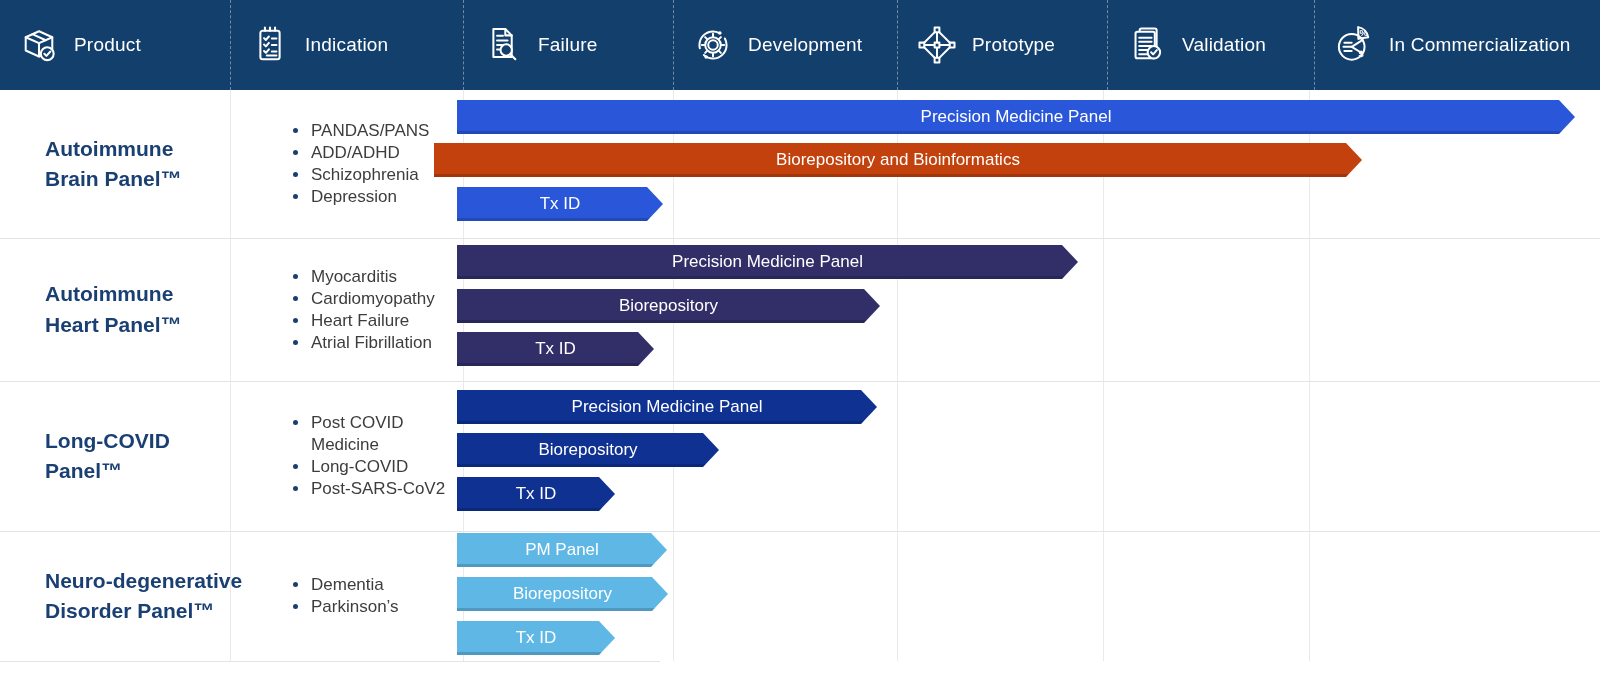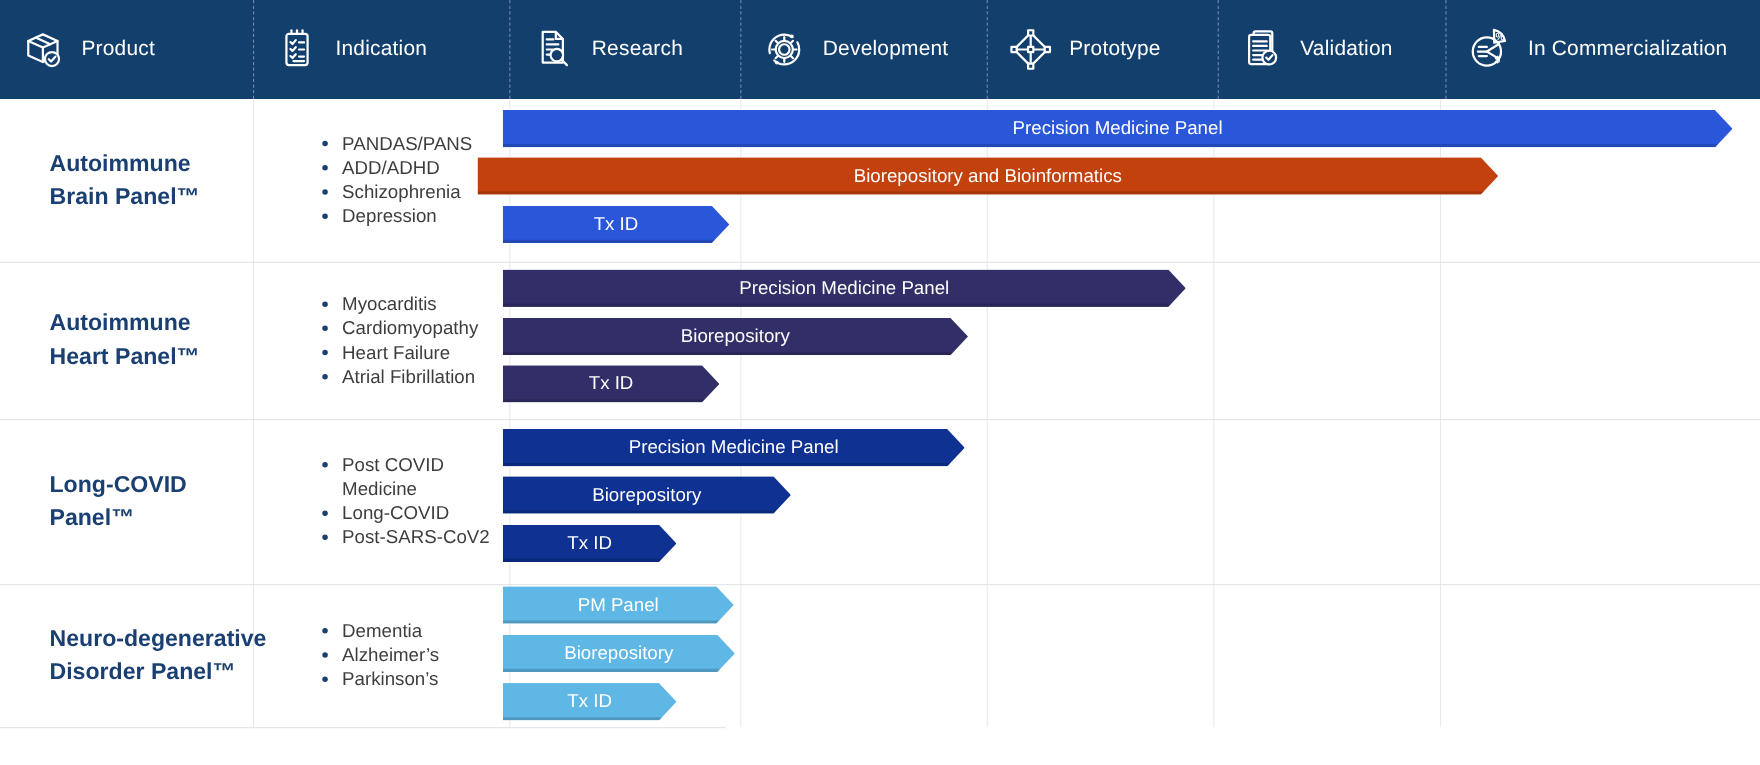--- a/index.html
+++ b/index.html
@@ -86,21 +86,21 @@
           <path d="M13.5 6.5 H26.5 L33.5 13.5 V37 H13.5 Z"></path>
           <path d="M26.5 6.5 V13.5 H33.5"></path>
           <path d="M17.5 14 H24"></path>
             <path d="M17.5 19 H29"></path>
             <path d="M17.5 24 H23"></path>
             <path d="M17.5 29 H22"></path>
           <circle class="fillbg" cx="27.5" cy="29.5" r="6.2"></circle>
           <path d="M32 34 L37.5 39.5"></path>
         </svg>
       </span>
-      <span class="hlabel">Research</span>
+      <span class="hlabel">Failure</span>
     </div>
 
     <div class="hcell" style="width: 224px;">
       <span class="hicon">
         <svg width="44" height="44" viewBox="0 0 48 48">
           <circle cx="24" cy="24" r="5.2"></circle>
           <circle cx="24" cy="24" r="8.5"></circle>
           <path d="M33.5 24 H36.2"></path>
             <path d="M24 33.5 V36.2"></path>
             <path d="M14.5 24 H11.8"></path>
@@ -216,20 +216,19 @@
       </div>
     </div>
     <div class="bar" style="left: 457px; top: 390px; width: 420px; height: 34px; line-height: 34px; background: rgb(14, 49, 146);">Precision Medicine Panel</div>
     <div class="bar" style="left: 457px; top: 433px; width: 262px; height: 34px; line-height: 34px; background: rgb(14, 49, 146);">Biorepository</div>
     <div class="bar" style="left: 457px; top: 477px; width: 158px; height: 34px; line-height: 34px; background: rgb(14, 49, 146);">Tx ID</div>
     <div class="prow" style="top: 531px; height: 130px;">
       <div class="pname">Neuro-degenerative
 Disorder Panel™</div>
       <div class="ind">
         <div class="ind-item">Dementia</div>
-        <div class="ind-item">Alzheimer’s</div>
         <div class="ind-item">Parkinson’s</div>
       </div>
     </div>
     <div class="bar" style="left: 457px; top: 533px; width: 210px; height: 34px; line-height: 34px; background: rgb(95, 183, 229);">PM Panel</div>
     <div class="bar" style="left: 457px; top: 577px; width: 211px; height: 34px; line-height: 34px; background: rgb(95, 183, 229);">Biorepository</div>
     <div class="bar" style="left: 457px; top: 621px; width: 158px; height: 34px; line-height: 34px; background: rgb(95, 183, 229);">Tx ID</div>
   </div>
 
 </body></html>

